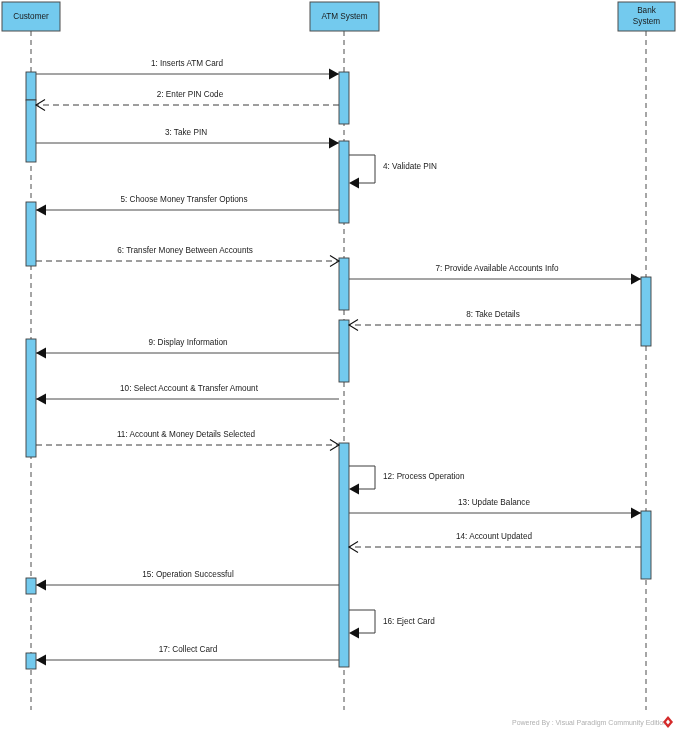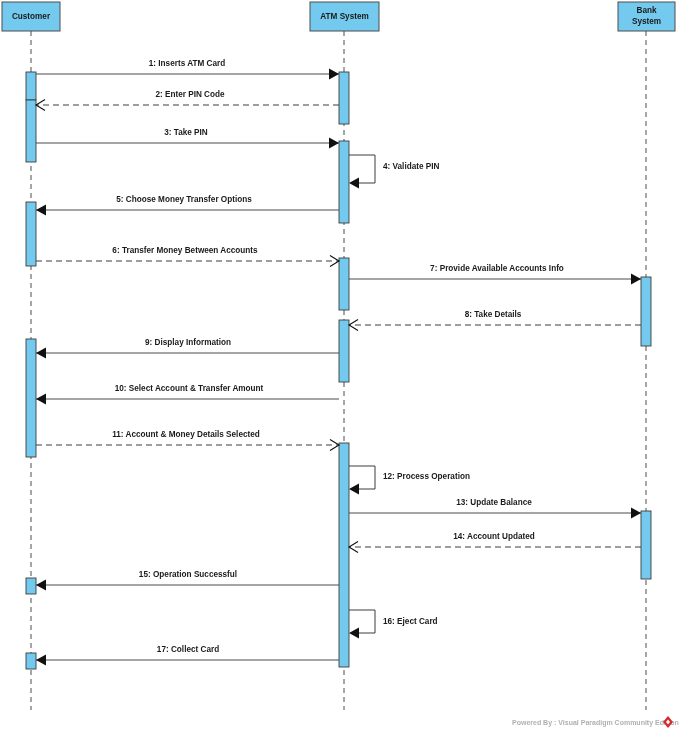--- a/index.html
+++ b/index.html
@@ -11,21 +11,20 @@
     width: 680px;
     height: 737px;
     font-family: "Liberation Sans", sans-serif;
     overflow: hidden;
     position: relative;
   }
   #diagram-root {
     position: relative;
     width: 600px;
     height: 737px;
-    font-weight: bold;
   }
   svg.seq-canvas {
     position: absolute;
     top: 0;
     left: 0;
     width: 680px;
     height: 737px;
     display: block;
   }
   .lifeline-head-rect {

